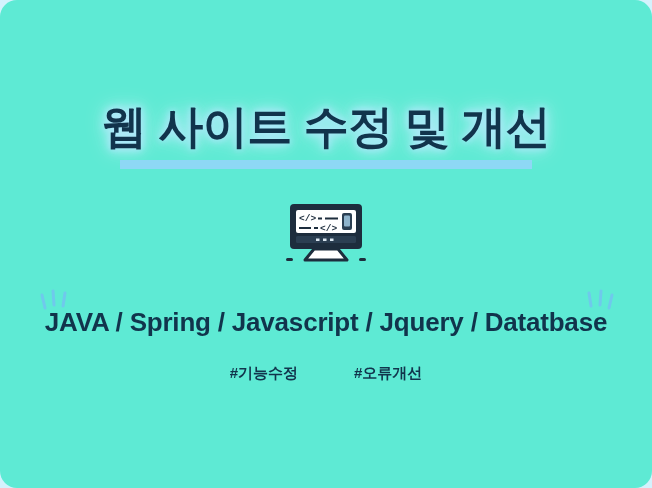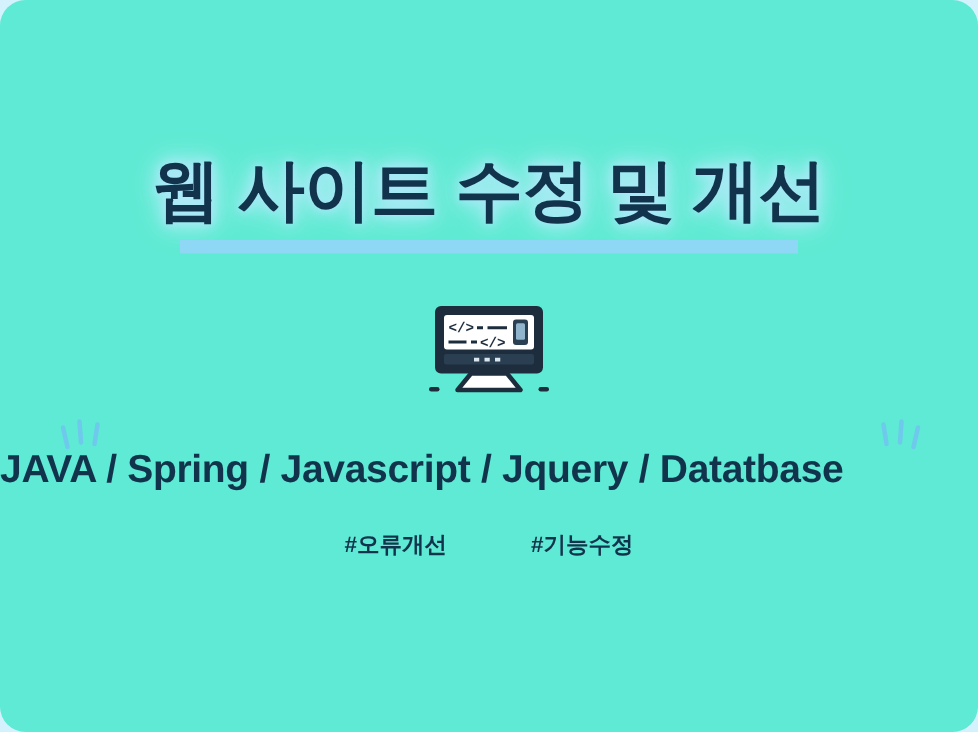--- a/index.html
+++ b/index.html
@@ -54,27 +54,27 @@
   .icon-wrap {
     margin-top: 27px;
     width: 96px;
     height: 72px;
     position: relative;
   }
   .monitor-svg { display: block; }
 
   
   .stack-row {
-    margin-top: 24px;
+    margin-top: 34px;
     position: relative;
     width: 652px;
     height: 40px;
     display: flex;
     align-items: center;
-    justify-content: flex-start;
+    justify-content: center;
   }
   .stack-text {
     font-size: 26px;
     font-weight: bold;
     color: #11344c;
     white-space: nowrap;
     letter-spacing: -0.2px;
   }
   .sparkle {
     position: absolute;
@@ -150,17 +150,17 @@
     <span class="stack-text">JAVA / Spring / Javascript / Jquery / Datatbase</span>
 
     <svg class="sparkle right" viewBox="0 0 34 30" xmlns="http://www.w3.org/2000/svg">
       <line x1="29" y1="20" x2="32" y2="7" stroke="#6fc9ec" stroke-width="3" stroke-linecap="round"></line>
       <line x1="20" y1="17" x2="21" y2="3" stroke="#6fc9ec" stroke-width="3" stroke-linecap="round"></line>
       <line x1="11" y1="18" x2="9" y2="5" stroke="#6fc9ec" stroke-width="3" stroke-linecap="round"></line>
     </svg>
   </div>
 
   <div class="hashtags">
+    <span class="hashtag">#기능수정</span>
     <span class="hashtag">#오류개선</span>
-    <span class="hashtag">#기능수정</span>
   </div>
 
 </div>
 
 </body></html>

